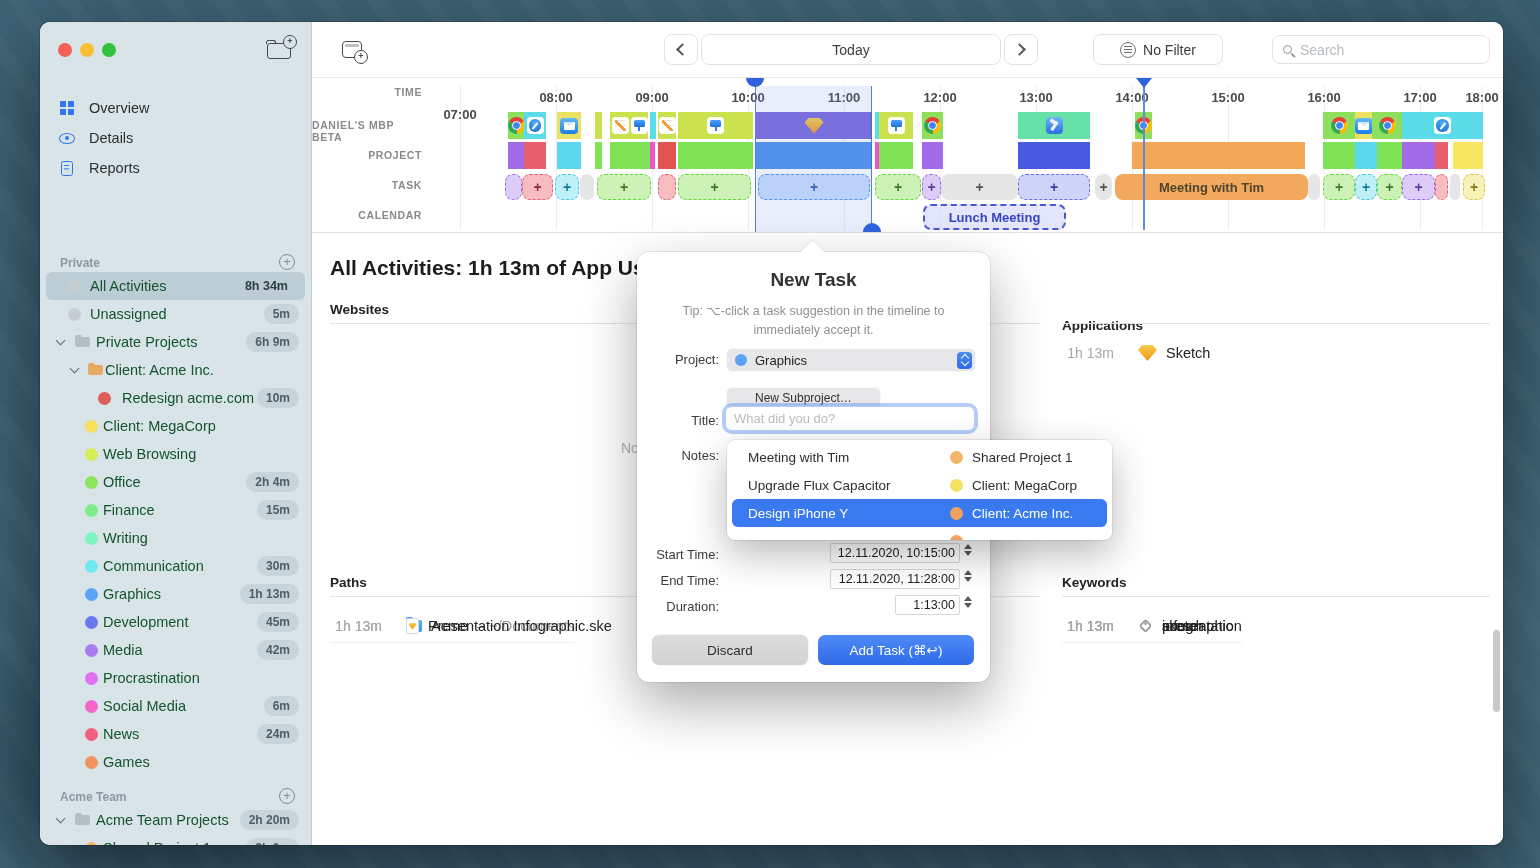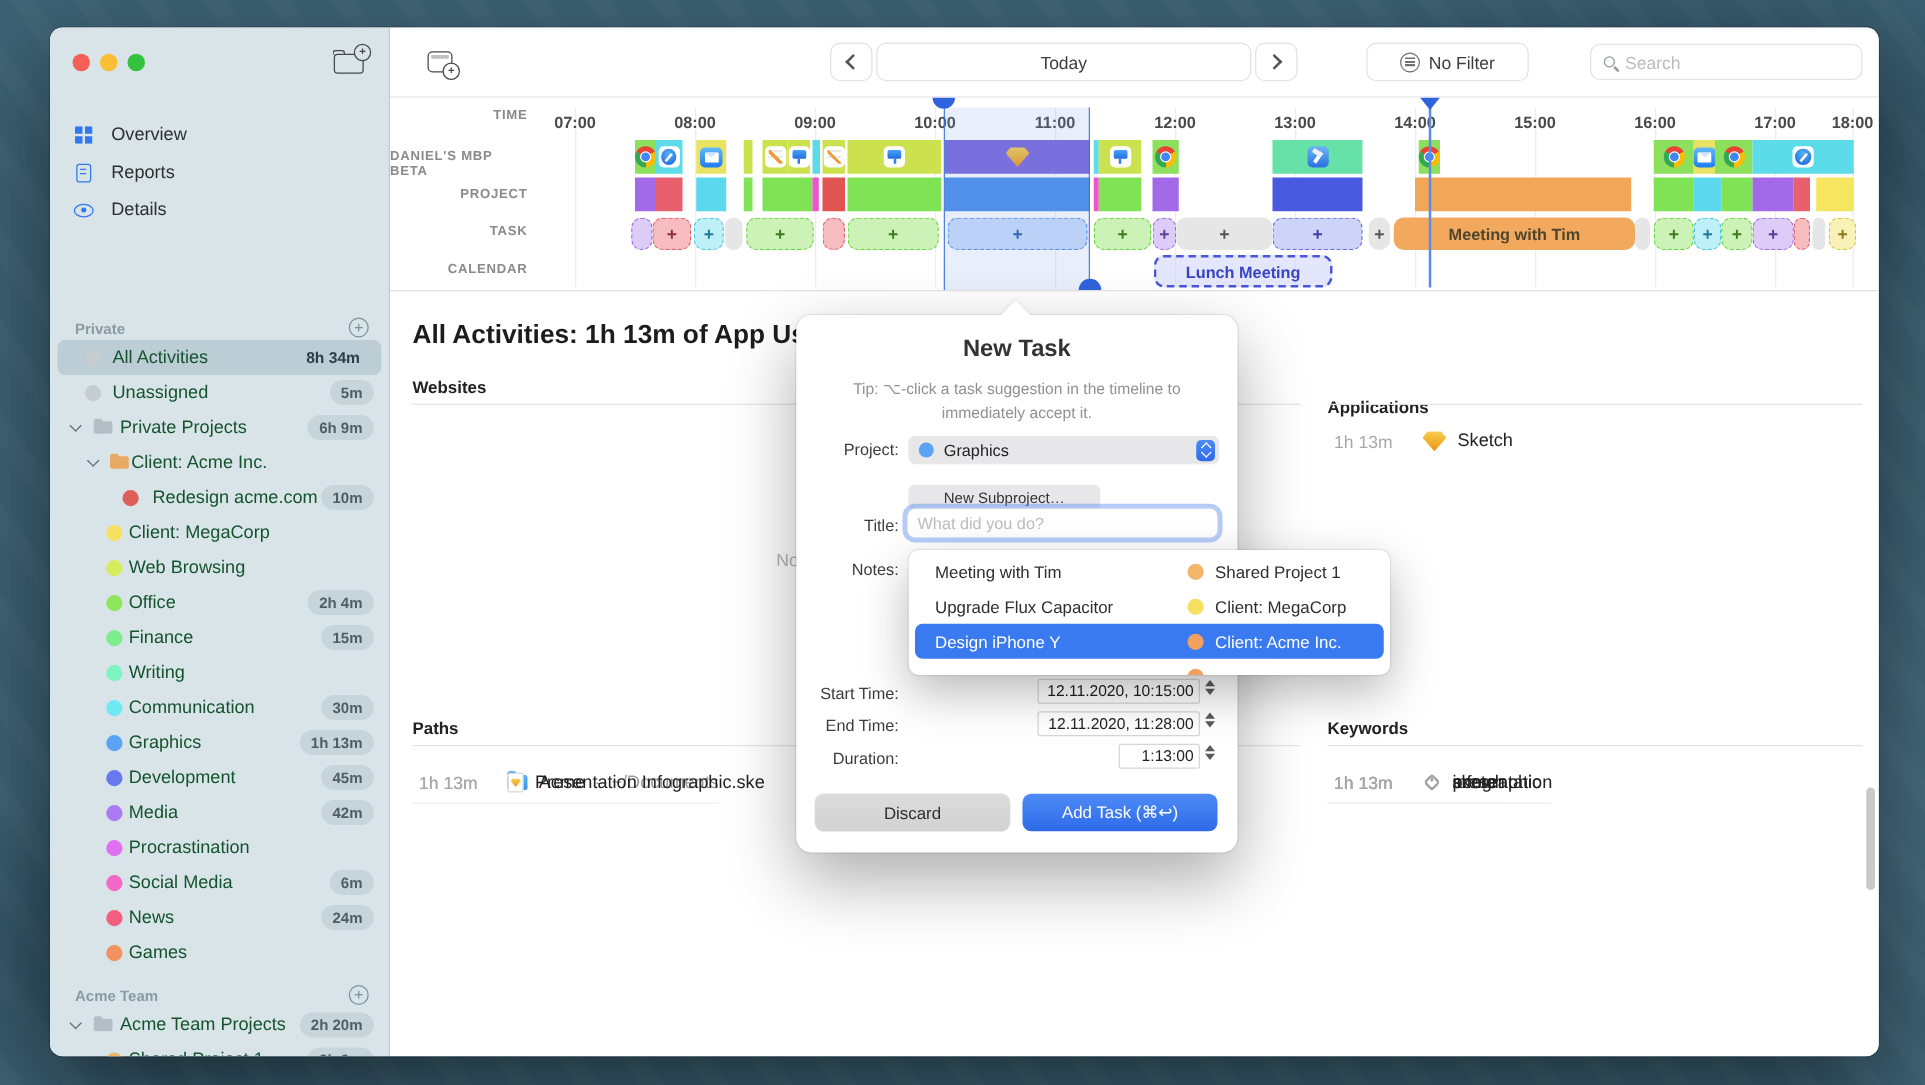--- a/index.html
+++ b/index.html
@@ -192,29 +192,29 @@
     <span class="sb-folder-add"></span>
     <nav class="nav" id="nav">
         <div class="nav-row">
           <span class="n-ic">
             <span class="n-grid"></span>
           </span>
           <span class="lbl">Overview</span>
         </div>
         <div class="nav-row">
           <span class="n-ic">
-            <span class="n-doc"></span>
-          </span>
-          <span class="lbl">Reports</span>
+            <span class="n-eye"></span>
+          </span>
+          <span class="lbl">Details</span>
         </div>
         <div class="nav-row">
           <span class="n-ic">
-            <span class="n-eye"></span>
-          </span>
-          <span class="lbl">Details</span>
+            <span class="n-doc"></span>
+          </span>
+          <span class="lbl">Reports</span>
         </div>
       </nav>
     <div class="sb-list" id="sbList">
         <div class="sec-label" style="top: 234px;">Private</div>
         <span class="plus-circle" style="top: 232px;">+</span>
         <div class="sb-row sel" style="top: 250px;">
           <div class="hl"></div>
           <span class="dot" style="left: 28px; background: rgb(198, 205, 209);"></span>
           <span class="txt" style="left: 50px;">All Activities</span>
           <span class="pill flat">8h 34m</span>
@@ -361,21 +361,21 @@
     <div class="timeline">
       <div class="tl-labels" id="tlLabels">
           <div style="top: 8px;">TIME</div>
           <div style="top: 41px;">DANIEL'S MBP BETA</div>
           <div style="top: 71px;">PROJECT</div>
           <div style="top: 101px;">TASK</div>
           <div style="top: 131px;">CALENDAR</div>
         </div>
       <div class="tl-grid" id="tlGrid">
           <div class="gridline" style="left: 25px;"></div>
-          <div class="hourlab" style="left: 25px;">07:00</div>
+          <div class="hourlab" style="left: 25px; margin-top: 17px;">07:00</div>
           <div class="gridline" style="left: 121px;"></div>
           <div class="hourlab" style="left: 121px;">08:00</div>
           <div class="gridline" style="left: 217px;"></div>
           <div class="hourlab" style="left: 217px;">09:00</div>
           <div class="gridline" style="left: 313px;"></div>
           <div class="hourlab" style="left: 313px;">10:00</div>
           <div class="gridline" style="left: 409px;"></div>
           <div class="hourlab" style="left: 409px;">11:00</div>
           <div class="gridline" style="left: 505px;"></div>
           <div class="hourlab" style="left: 505px;">12:00</div>

